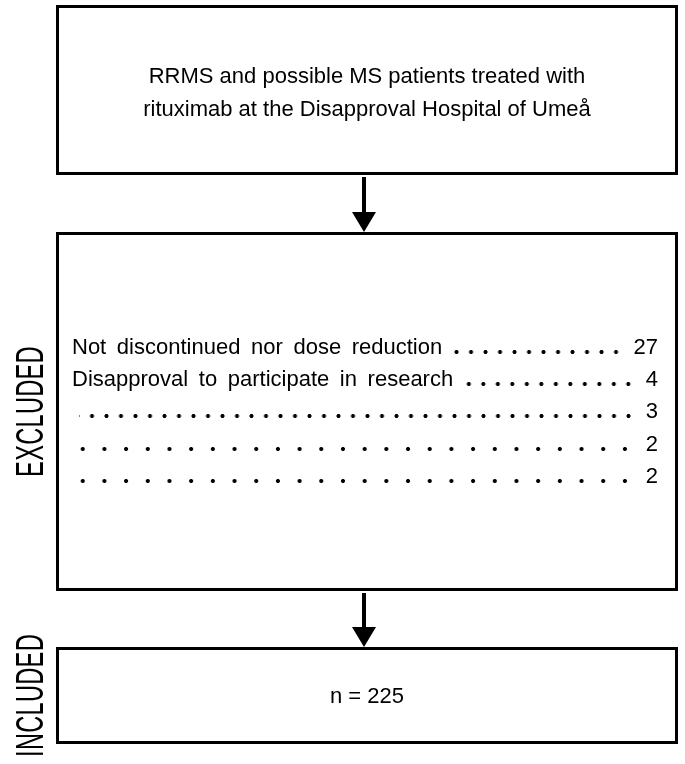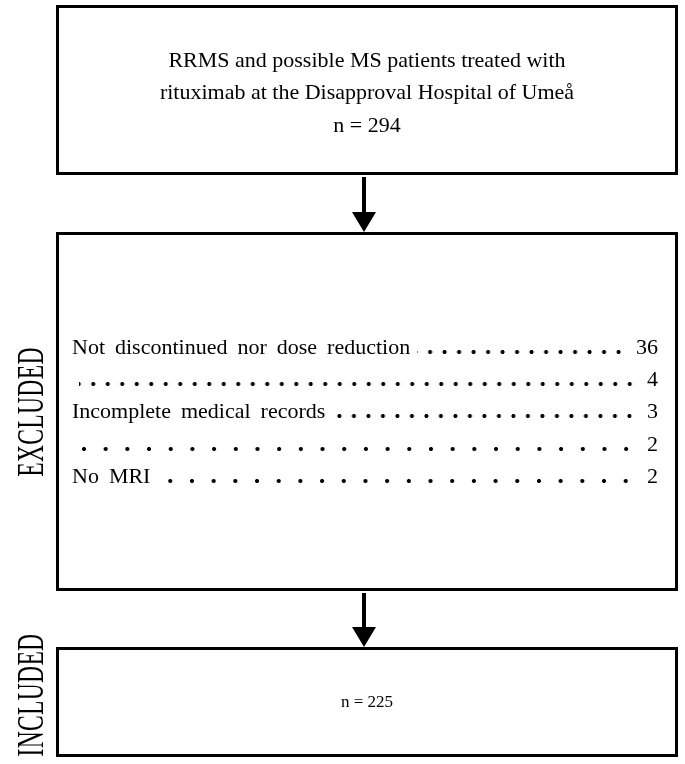--- a/index.html
+++ b/index.html
@@ -1,34 +1,34 @@
 <!DOCTYPE html>
 <html><head>
 <meta charset="utf-8">
 <style>
   html,body{margin:0;padding:0;background:#ffffff;}
   #figure{
     position:relative;
     width:685px;height:764px;
     background:#ffffff;
-    font-family:Liberation Serif, serif;
+    font-family:Liberation Sans, sans-serif;
     color:#000;
     overflow:hidden;
   }
   .box{
     position:absolute;
     left:56px;width:622px;
     border:3px solid #000;
     box-sizing:border-box;
     background:#fff;
   }
   .box-top{top:5px;height:170px;display:flex;flex-direction:column;justify-content:center;align-items:center;padding-top:5px;}
   .box-top .line{font-size:22px;line-height:32.5px;text-align:center;white-space:nowrap;}
   .box-mid{top:232px;height:359px;display:flex;flex-direction:column;justify-content:center;padding:0 17px 0 13px;}
-  .box-bottom{top:647px;height:110px;display:flex;align-items:center;justify-content:center;font-size:17px;}
+  .box-bottom{top:647px;height:97px;display:flex;align-items:center;justify-content:center;font-size:22px;}
   .row{display:flex;align-items:baseline;height:32.4px;line-height:32.4px;font-size:22px;}
   .row .label{white-space:nowrap;word-spacing:4.5px;}
   .row .leader{
     flex:1;height:4px;margin:0 8px 0 7px;
     background-image:radial-gradient(circle,#000 1.7px,transparent 2.3px);
     background-size:14.5px 4px;
     background-repeat:repeat-x;
     background-position:right 2px center;
   }
   .row .leader.wide{background-size:21.7px 4px;}
@@ -59,53 +59,51 @@
   .arrow-2 .head{left:352px;top:627px;}
 </style>
 </head>
 <body>
 
 <div id="figure">
 
   <div class="box box-top">
     <div class="line">RRMS and possible MS patients treated with</div>
     <div class="line">rituximab at the Disapproval Hospital of Umeå</div>
-    <div class="line">n = 294</div>
   </div>
 
   <div class="arrow arrow-1">
     <div class="shaft"></div>
     <div class="head"></div>
   </div>
 
   <div class="side-label side-excluded">
     <span>EXCLUDED</span>
   </div>
 
   <div class="box box-mid">
     <div class="row">
       <span class="label">Not discontinued nor dose reduction</span>
       <span class="leader"></span>
-      <span class="value">36</span>
+      <span class="value">27</span>
     </div>
     <div class="row">
+      <span class="label">Disapproval to participate in research</span>
       <span class="leader"></span>
       <span class="value">4</span>
     </div>
     <div class="row">
-      <span class="label">Incomplete medical records</span>
       <span class="leader"></span>
       <span class="value">3</span>
     </div>
     <div class="row">
       <span class="leader wide"></span>
       <span class="value">2</span>
     </div>
     <div class="row">
-      <span class="label">No MRI</span>
       <span class="leader wide"></span>
       <span class="value">2</span>
     </div>
   </div>
 
   <div class="arrow arrow-2">
     <div class="shaft"></div>
     <div class="head"></div>
   </div>
 

